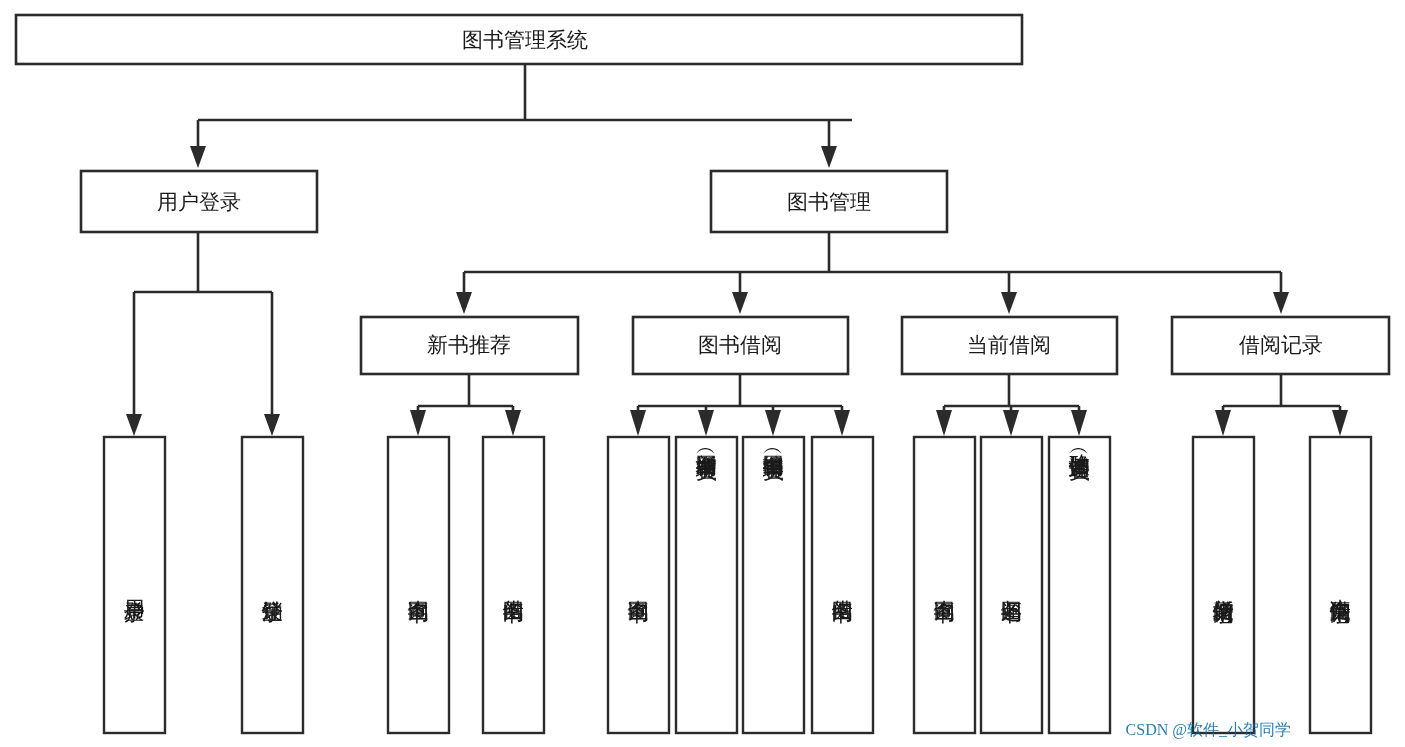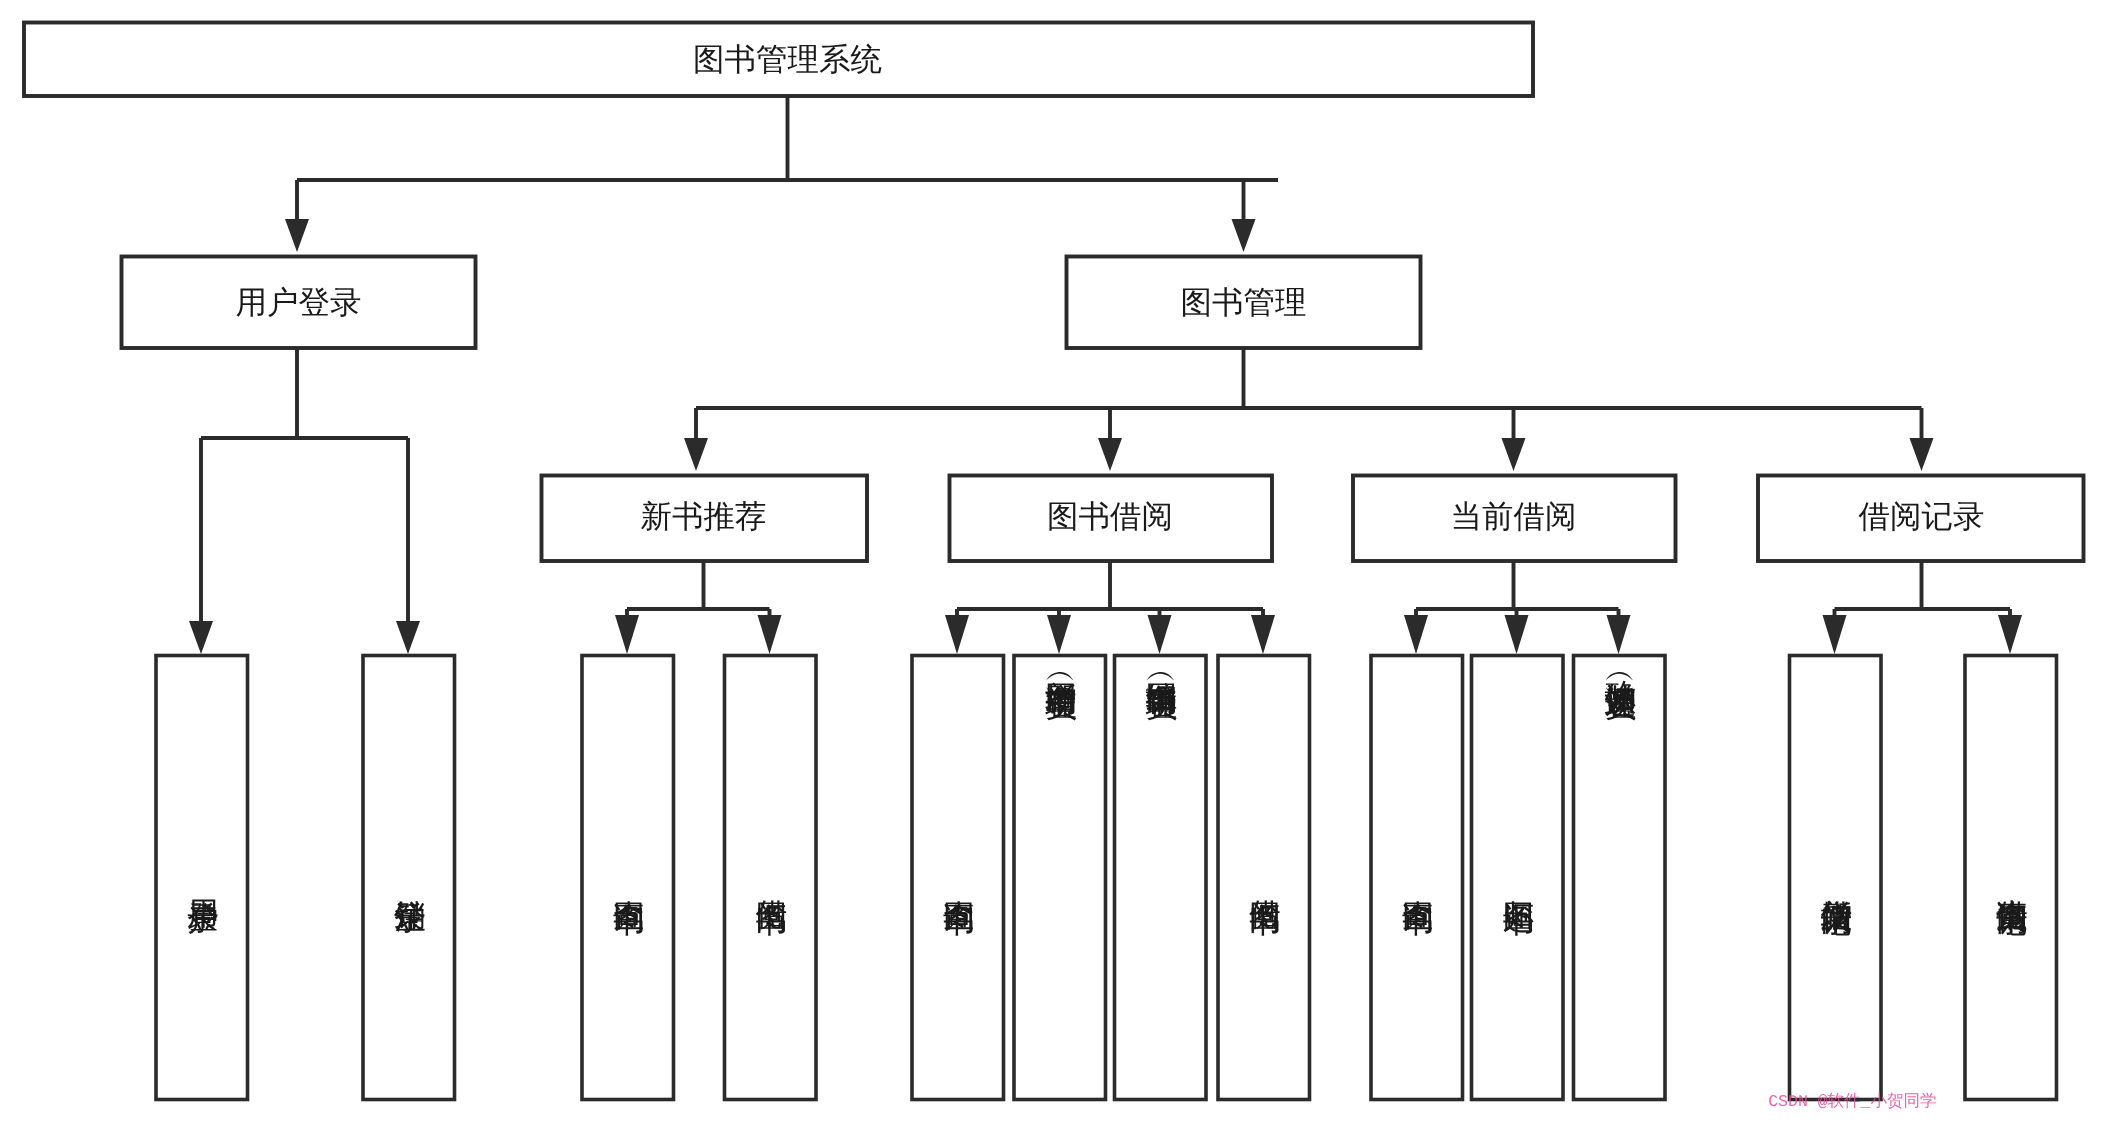--- a/index.html
+++ b/index.html
@@ -69,23 +69,23 @@
     color: #1a1a1a;
     line-height: 1.12;
     letter-spacing: 1px;
     white-space: nowrap;
     text-align: center;
   }
   .watermark {
     position: absolute;
     right: 8px;
     bottom: 6px;
-    font-family: Liberation Mono, monospace;
-    font-size: 11px;
-    color: #ec4899;
+    font-family: Liberation Serif, serif;
+    font-size: 16px;
+    color: #0369a1;
     opacity: 0.85;
     white-space: nowrap;
     pointer-events: none;
   }
 </style>
 </head>
 <body>
 
 <div id="diagram-root">
 

